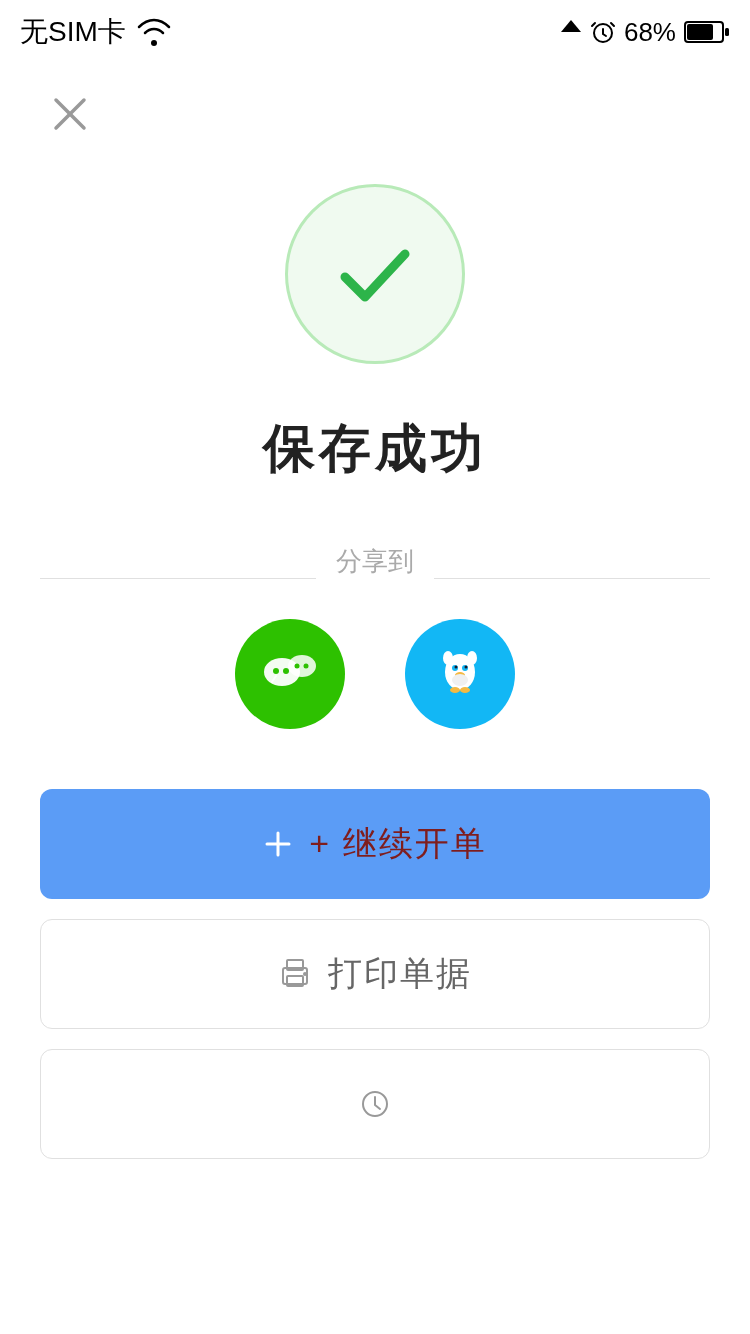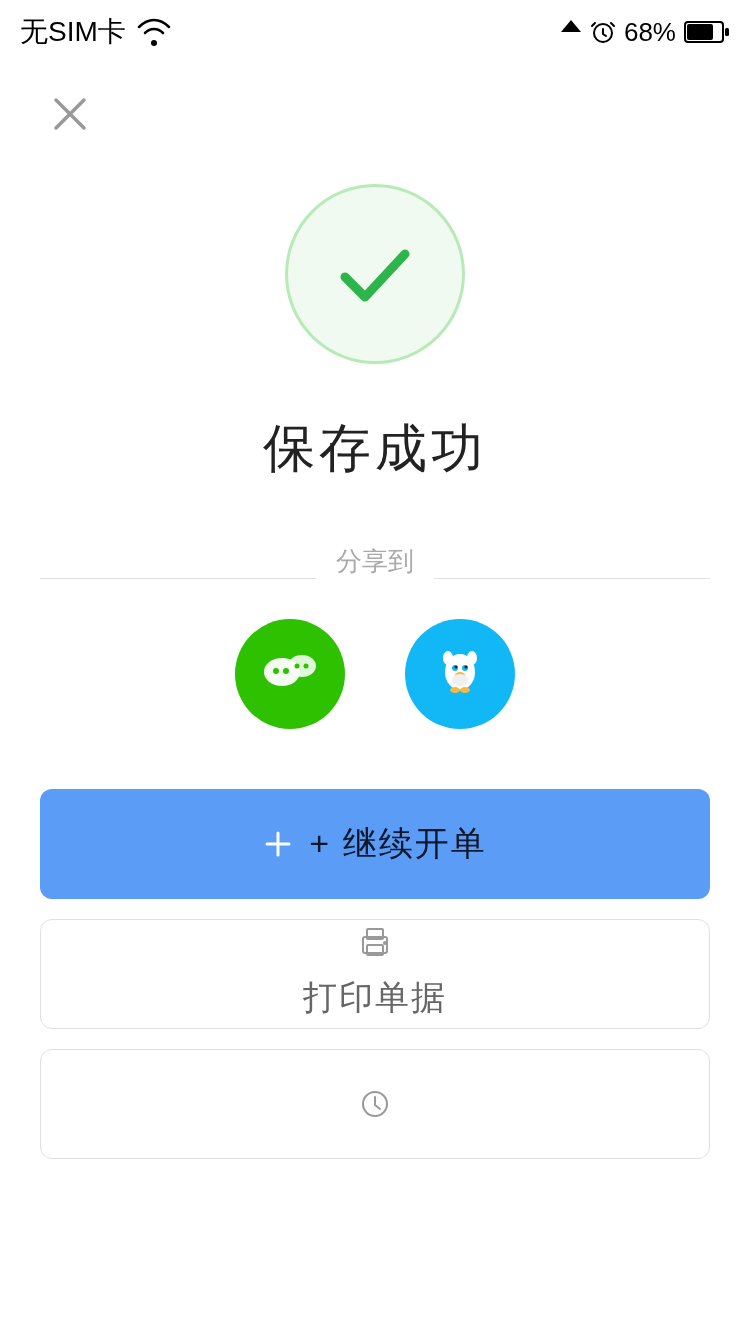--- a/index.html
+++ b/index.html
@@ -87,21 +87,21 @@
     }
 
     .check-icon {
       width: 90px;
       height: 90px;
     }
 
     
     .success-title {
       font-size: 52px;
-      font-weight: 400;
+      font-weight: 700;
       color: #222;
       margin-bottom: 60px;
       letter-spacing: 4px;
     }
 
     
     .share-section {
       width: 100%;
       display: flex;
       flex-direction: column;
@@ -166,39 +166,38 @@
       height: 110px;
       background: #5b9cf6;
       border: none;
       border-radius: 12px;
       display: flex;
       align-items: center;
       justify-content: center;
       gap: 16px;
       cursor: pointer;
       font-size: 34px;
-      color: #0f172a;
+      color: #7f1d1d;
       letter-spacing: 2px;
     }
 
     .btn-secondary {
       width: 100%;
       height: 110px;
       background: #fff;
       border: 1.5px solid #e0e0e0;
       border-radius: 12px;
       display: flex;
       align-items: center;
       justify-content: center;
       gap: 16px;
       cursor: pointer;
       font-size: 34px;
       color: #666;
       letter-spacing: 2px;
-      flex-direction: column;
     }
 
     .btn-icon {
       display: inline-flex;
       align-items: center;
       justify-content: center;
     }
   </style>
 </head>
 <body>

